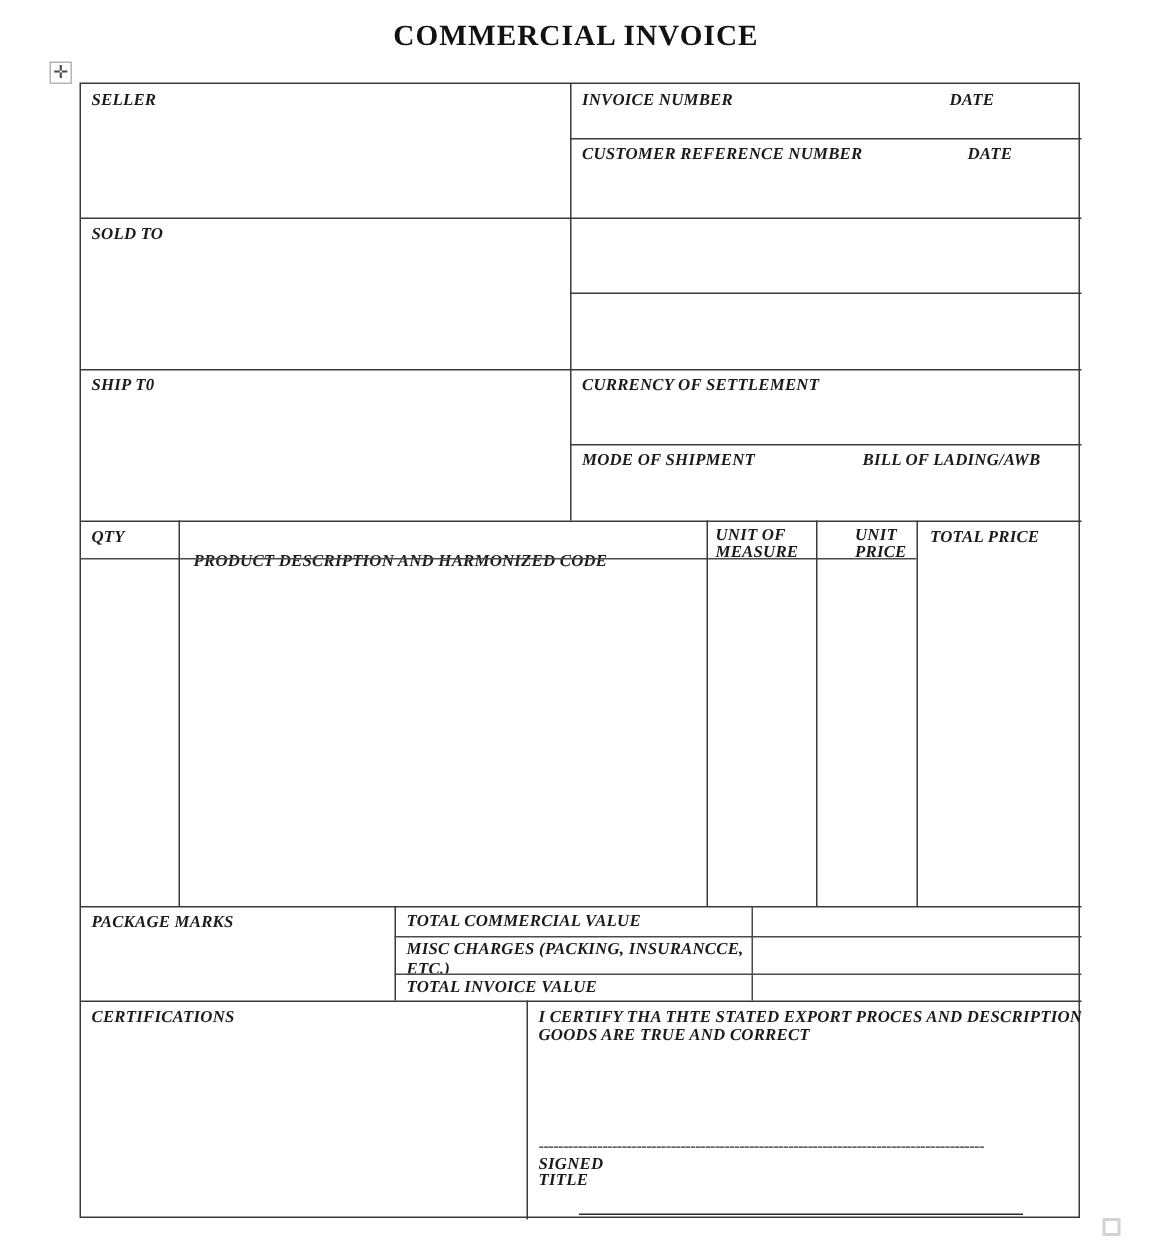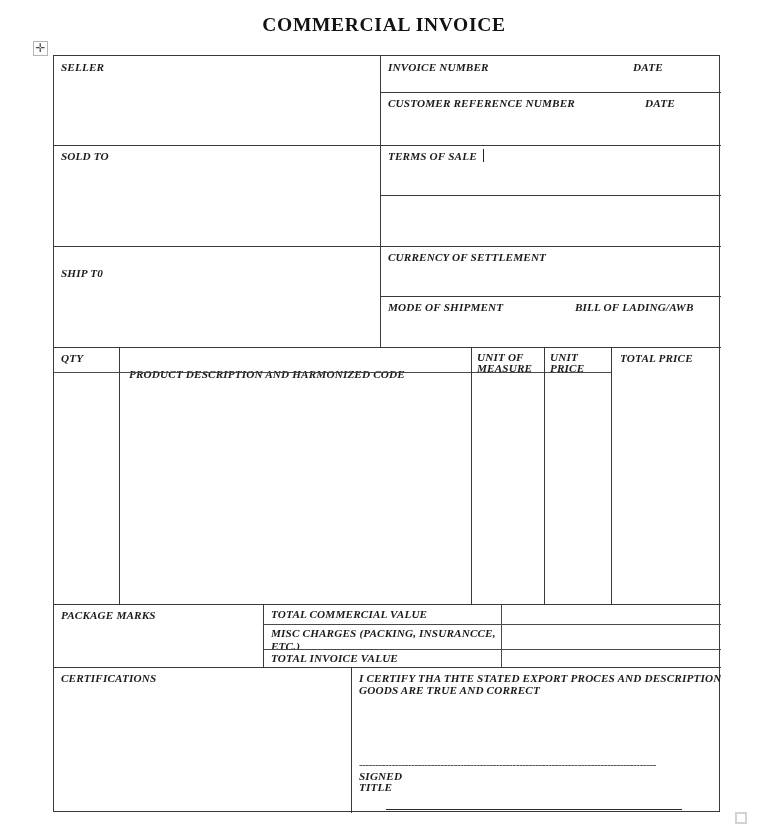--- a/index.html
+++ b/index.html
@@ -140,40 +140,36 @@
   <div class="cell" style="left:0; top:0; width:326px; height:89px;">
     <span class="lbl" style="left:7px; top:5px;">SELLER</span>
   </div>
   <div class="hrule" style="left:0px; top:89px; width:326px;"></div>
 
   <div class="cell" style="left:0; top:89px; width:326px; height:101px;">
     <span class="lbl" style="left:7px; top:5px;">SOLD TO</span>
   </div>
   <div class="hrule" style="left:0px; top:190px; width:326px;"></div>
 
-  <div class="cell" style="left:0; top:190px; width:326px; height:101px;margin-top:16px;">
+  <div class="cell" style="left:0; top:190px; width:326px; height:101px;">
     <span class="lbl" style="left:7px; top:5px;">SHIP T0</span>
   </div>
 
   <div class="cell" style="left:326px; top:0; width:341px; height:36px;">
     <span class="lbl" style="left:8px; top:5px;">INVOICE NUMBER</span>
     <span class="lbl" style="left:253px; top:5px;">DATE</span>
   </div>
   <div class="hrule" style="left:326px; top:36px; width:341px;"></div>
 
   <div class="cell" style="left:326px; top:36px; width:341px; height:53px;">
     <span class="lbl" style="left:8px; top:5px;">CUSTOMER REFERENCE NUMBER</span>
     <span class="lbl" style="left:265px; top:5px;">DATE</span>
   </div>
   <div class="hrule" style="left:326px; top:89px; width:341px;"></div>
 
-  <div class="cell" style="left:326px; top:89px; width:341px; height:50px;">
-    <span class="lbl" style="left:8px; top:5px;">TERMS OF SALE</span>
-    <span id="sale-caret" style="left:103px; top:4px;"></span>
-  </div>
   <div class="hrule" style="left:326px; top:139px; width:341px;"></div>
 
   <div class="hrule" style="left:326px; top:190px; width:341px;"></div>
 
   <div class="cell" style="left:326px; top:190px; width:341px; height:50px;">
     <span class="lbl" style="left:8px; top:5px;">CURRENCY OF SETTLEMENT</span>
   </div>
   <div class="hrule" style="left:326px; top:240px; width:341px;"></div>
 
   <div class="cell" style="left:326px; top:240px; width:341px; height:51px;">
@@ -186,21 +182,21 @@
   <div class="cell" style="left:0; top:291px; width:65px; height:25px;">
     <span class="lbl" style="left:7px; top:5px;">QTY</span>
   </div>
   <div class="cell" style="left:65px; top:291px; width:352px; height:25px;margin-top:16px;">
     <span class="lbl" style="left:10px; top:5px;">PRODUCT DESCRIPTION AND HARMONIZED CODE</span>
   </div>
   <div class="cell" style="left:417px; top:291px; width:73px; height:25px;padding-left:44px;">
     <span class="lbl" style="left:6px; top:4px;">UNIT OF</span>
     <span class="lbl" style="left:6px; top:15px;">MEASURE</span>
   </div>
-  <div class="cell" style="left:490px; top:291px; width:67px; height:25px;text-align:right;">
+  <div class="cell" style="left:510px; top:291px; width:67px; height:25px;text-align:right;">
     <span class="lbl" style="left:6px; top:4px;">UNIT</span>
     <span class="lbl" style="left:6px; top:15px;">PRICE</span>
   </div>
   <div class="cell" style="left:557px; top:291px; width:110px; height:25px;">
     <span class="lbl" style="left:9px; top:5px;">TOTAL PRICE</span>
   </div>
 
   <div class="hrule thin" style="left:0px; top:316px; width:557px;"></div>
 
   <div class="cell" style="left:0; top:316px; width:65px; height:232px;"></div>

